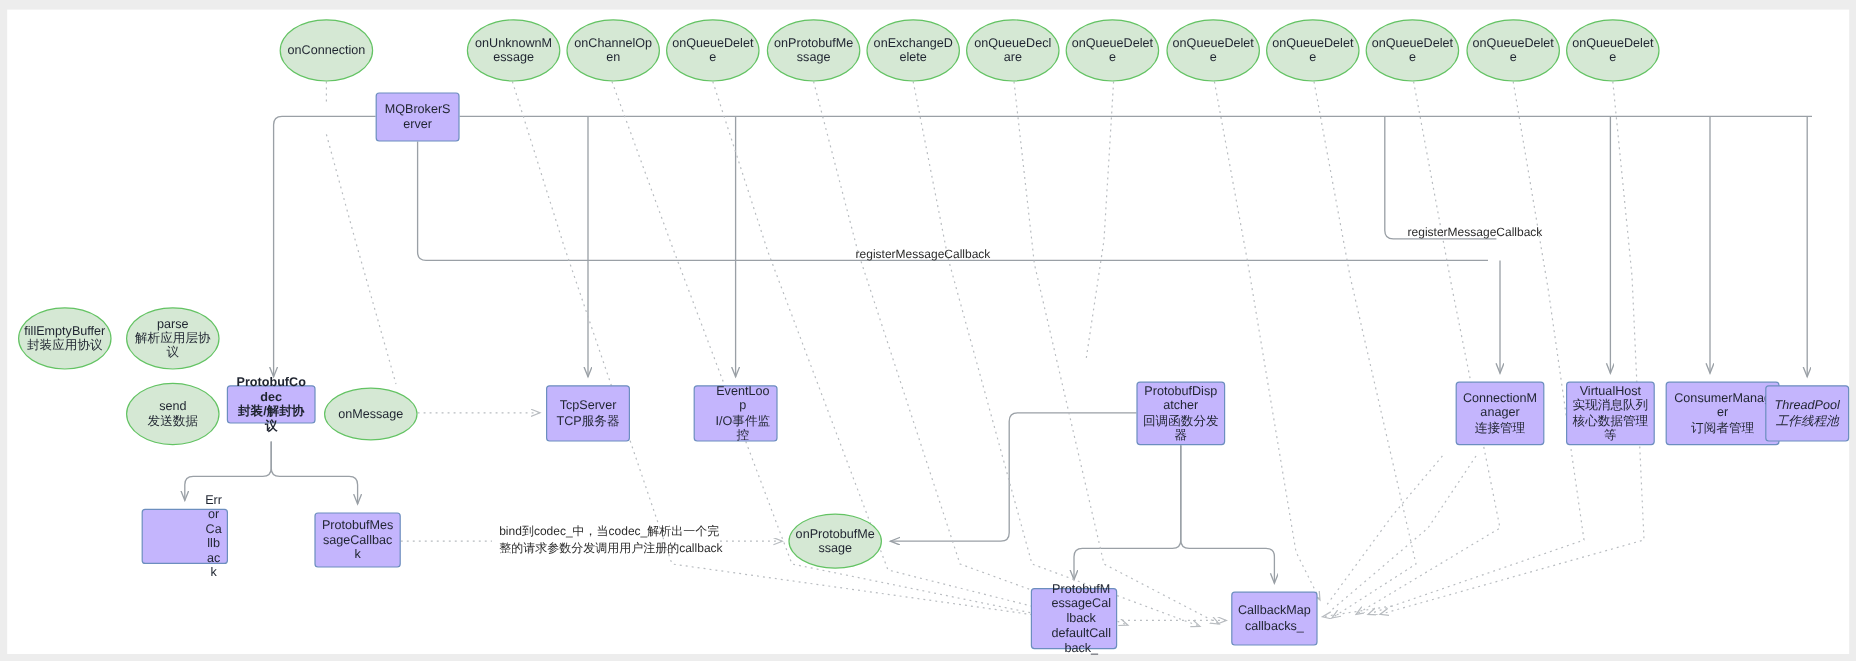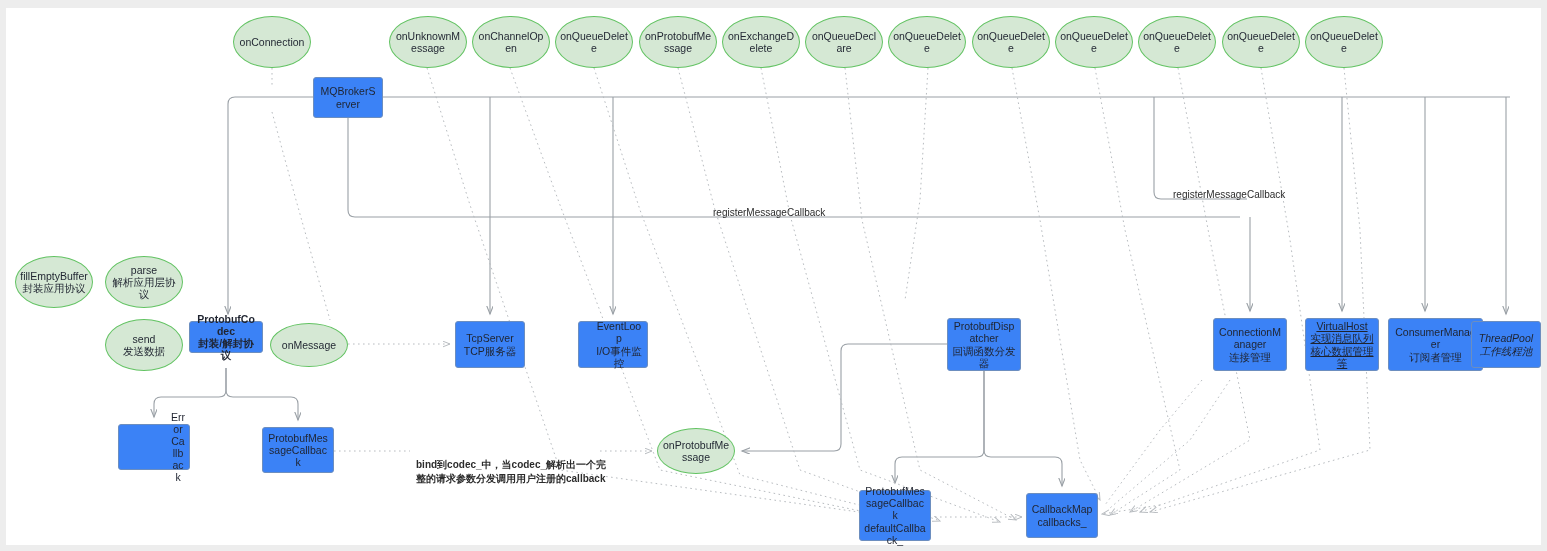--- a/index.html
+++ b/index.html
@@ -1,20 +1,20 @@
 <!DOCTYPE html>
 <html><head>
 <meta charset="utf-8">
 <style>
   html,body{margin:0;padding:0;background:#ededed;}
   body{width:1547px;height:551px;font-family:"Liberation Sans",sans-serif;overflow:hidden;}
   #canvas{position:absolute;left:6px;top:8px;width:1535px;height:537px;background:#ffffff;}
   #svg{position:absolute;left:0;top:0;width:1547px;height:551px;}
   .node{position:absolute;box-sizing:border-box;display:flex;align-items:center;justify-content:center;text-align:center;line-height:1.15;}
-  .box{background:#3b82f6;border:1px solid #6c8ebf;border-radius:3px;color:#1f2430;font-size:10.5px;}
+  .box{background:#c4b5fd;border:1px solid #6c8ebf;border-radius:3px;color:#1f2430;font-size:10.5px;}
   .ell{background:#d5e8d4;border:1px solid #63c363;border-radius:50%/50%;color:#1f2430;font-size:10.5px;}
   .node span{display:block;padding:0 4px;word-break:break-word;}
   .elabel{position:absolute;font-size:10px;color:#2c2c2c;white-space:pre;line-height:1.35;}
 </style>
 </head>
 <body>
 
 <div id="canvas"></div>
 
 <svg id="svg" xmlns="http://www.w3.org/2000/svg">
@@ -141,42 +141,42 @@
     </div>
     <div class="node box" style="left: 578px; top: 321px; width: 70px; height: 47px; padding-left: 12px;">
       <span>EventLoop<br>I/O事件监控</span>
     </div>
     <div class="node box" style="left: 947px; top: 318px; width: 74px; height: 53px;">
       <span>ProtobufDispatcher<br>回调函数分发器</span>
     </div>
     <div class="node box" style="left: 1213px; top: 318px; width: 74px; height: 53px;">
       <span>ConnectionManager<br>连接管理</span>
     </div>
-    <div class="node box" style="left: 1305px; top: 318px; width: 74px; height: 53px; text-decoration: underline;">
+    <div class="node box" style="left: 1305px; top: 318px; width: 74px; height: 53px;">
       <span>VirtualHost<br>实现消息队列核心数据管理等</span>
     </div>
     <div class="node box" style="left: 1388px; top: 318px; width: 95px; height: 53px;">
       <span>ConsumerManager<br>订阅者管理</span>
     </div>
     <div class="node box" style="left: 1471px; top: 321px; width: 70px; height: 47px; font-style: italic;">
       <span>ThreadPool<br>工作线程池</span>
     </div>
     <div class="node box" style="left: 118px; top: 424px; width: 72px; height: 46px; padding-left: 48px;">
       <span>ErrorCallback</span>
     </div>
     <div class="node box" style="left: 262px; top: 427px; width: 72px; height: 46px;">
       <span>ProtobufMessageCallback</span>
     </div>
     <div class="node ell" style="left: 657px; top: 428px; width: 78px; height: 46px;">
       <span>onProtobufMessage</span>
     </div>
-    <div class="node box" style="left: 859px; top: 490px; width: 72px; height: 51px;">
+    <div class="node box" style="left: 859px; top: 490px; width: 72px; height: 51px; padding-left: 12px;">
       <span>ProtobufMessageCallback defaultCallback_</span>
     </div>
     <div class="node box" style="left: 1026px; top: 493px; width: 72px; height: 45px;">
       <span>CallbackMap<br>callbacks_</span>
     </div>
   </div>
 <div id="labels">
     <div class="elabel" style="left: 713px; top: 206px;">registerMessageCallback</div>
     <div class="elabel" style="left: 1173px; top: 188px;">registerMessageCallback</div>
-    <div class="elabel" style="left: 416px; top: 458px; font-weight: bold;">bind到codec_中，当codec_解析出一个完<br>整的请求参数分发调用用户注册的callback</div>
+    <div class="elabel" style="left: 416px; top: 437px;">bind到codec_中，当codec_解析出一个完<br>整的请求参数分发调用用户注册的callback</div>
   </div>
 
 </body></html>

